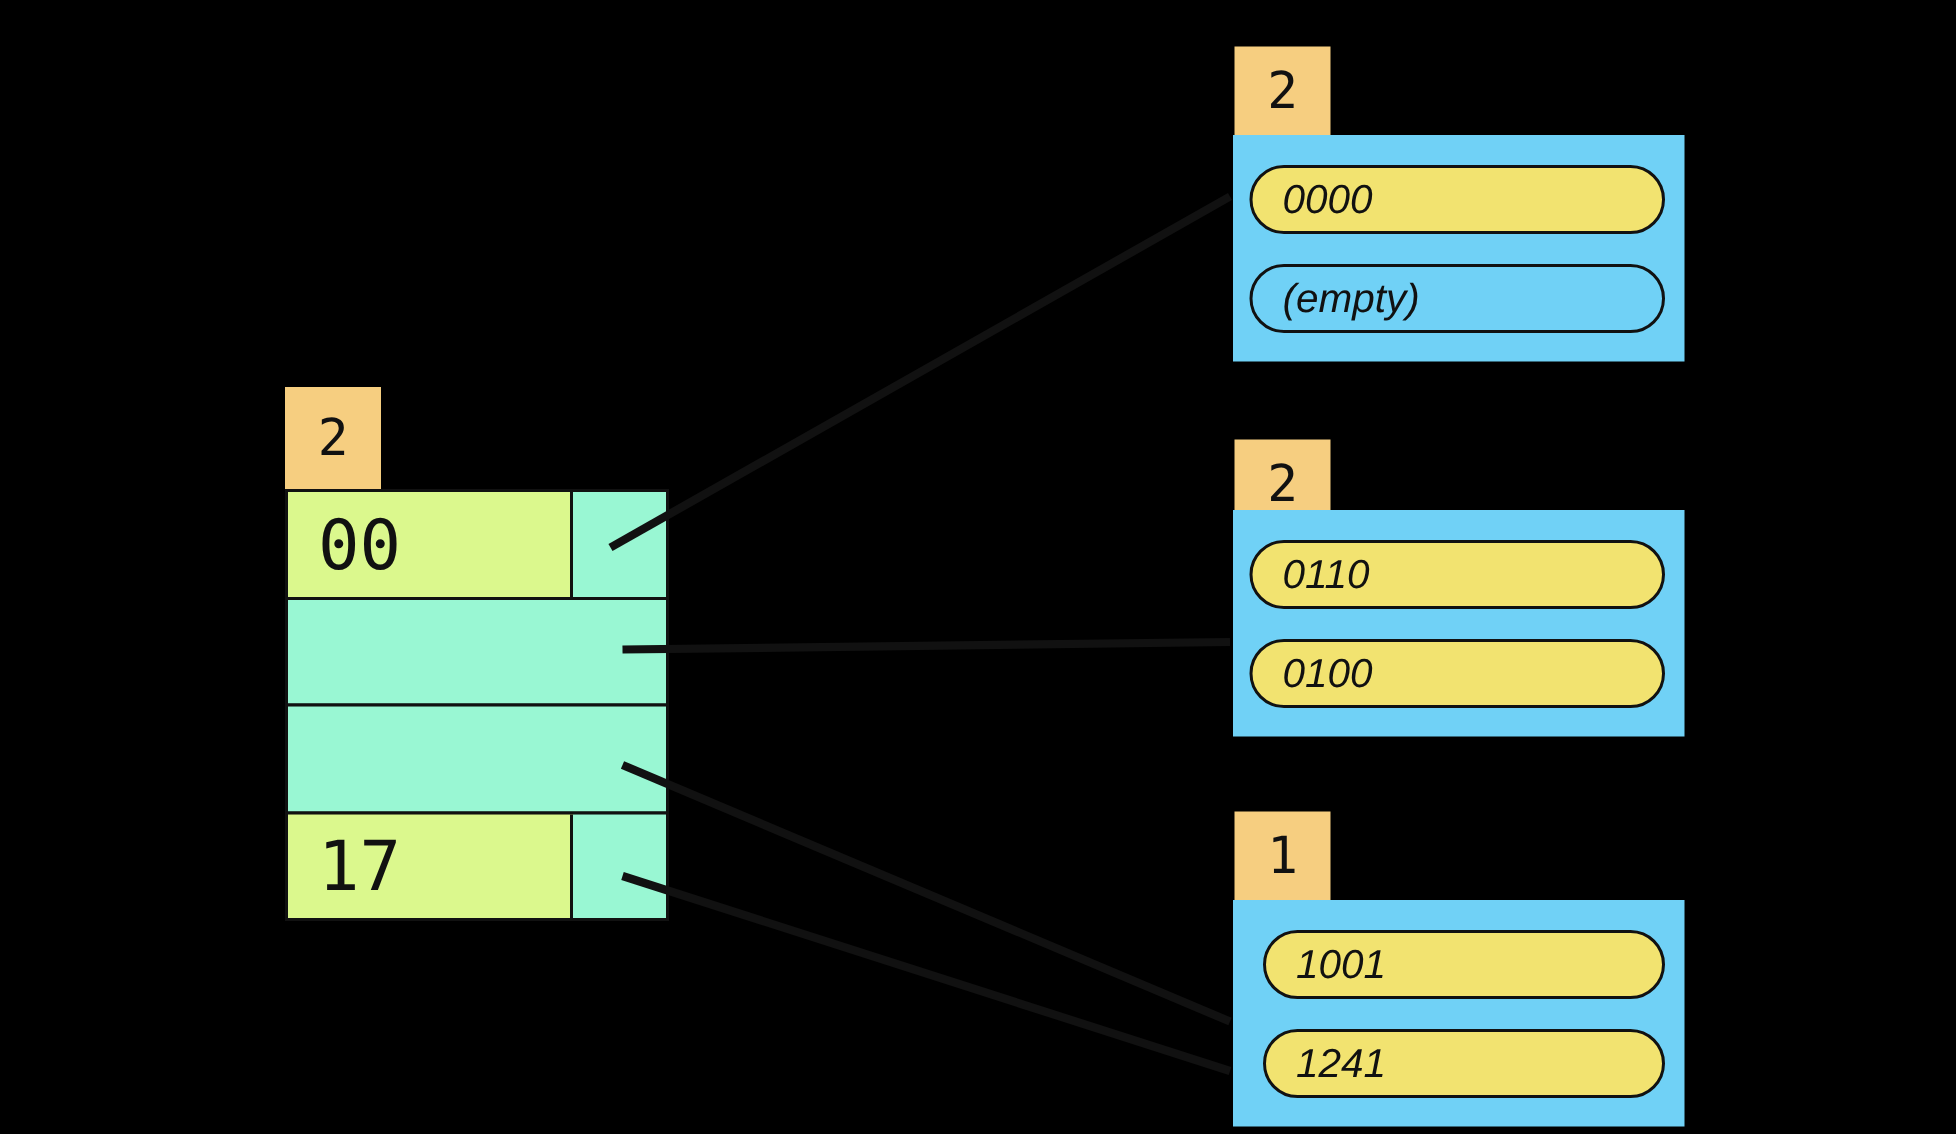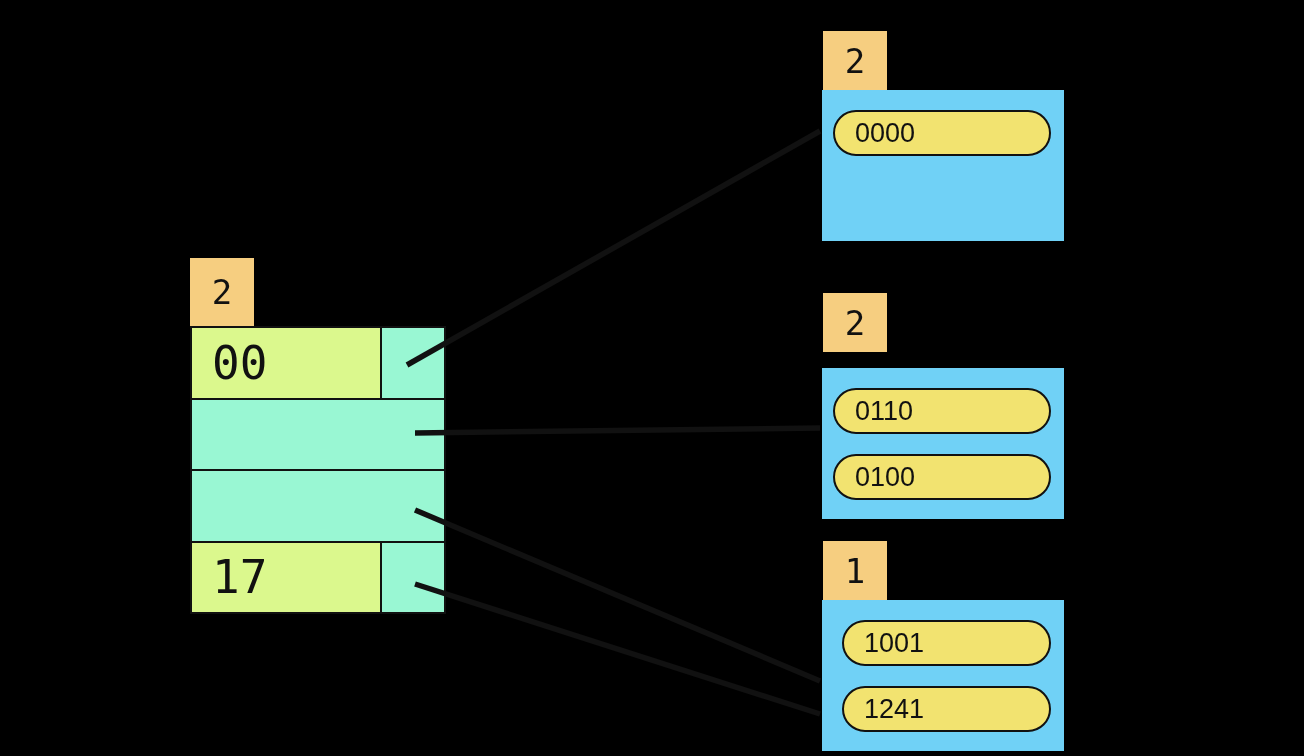--- a/index.html
+++ b/index.html
@@ -29,26 +29,26 @@
   .dir-key{
     width:189.5px;box-sizing:border-box;border-right:2.5px solid var(--c-ink,#111);
     background:var(--c-directory_green,#dbf88d);color:var(--c-ink,#111);
     display:flex;align-items:center;padding-left:20px;
     font-family:"DejaVu Sans Mono",monospace;font-size:46px;line-height:1;
   }
   .dir-ptr{flex:1;background:var(--c-pointer_teal,#99f7d3);}
 
   
   .bucket{
-    position:absolute;left:822px;width:242px;height:151px;box-sizing:border-box;
+    position:absolute;left:822px;width:301px;height:151px;box-sizing:border-box;
     background:var(--c-bucket_blue,#70d1f6);
-    padding:20px 13px 0 11px;display:flex;flex-direction:column;gap:20px;
+    padding:20px 13px 0 11px;display:flex;flex-direction:column;gap:20px;font-style:italic;
   }
   .b0{top:90px;}
-  .b1{top:368px;}
+  .b1{top:340px;}
   .b2{top:600px;padding-left:20px;}
   .pill{
     height:46px;box-sizing:border-box;border:2.5px solid var(--c-ink,#111);
     border-radius:23px;background:var(--c-entry_yellow,#f2e370);
     display:flex;align-items:center;padding-left:20px;
     font-family:"Liberation Sans",sans-serif;font-size:27px;line-height:1;
     color:var(--c-ink,#111);
   }
   .pill.empty{background:transparent;}
 
@@ -79,20 +79,21 @@
       <div class="dir-key">17</div>
       <div class="dir-ptr"></div>
     </div>
   </div>
 
   <div class="depth-tab bucket-depth b0-tab">
     <span>2</span>
   </div>
   <div class="bucket b0">
     <div class="pill">0000</div>
+    <div class="pill empty">(empty)</div>
   </div>
 
   <div class="depth-tab bucket-depth b1-tab">
     <span>2</span>
   </div>
   <div class="bucket b1">
     <div class="pill">0110</div>
     <div class="pill">0100</div>
   </div>
 

